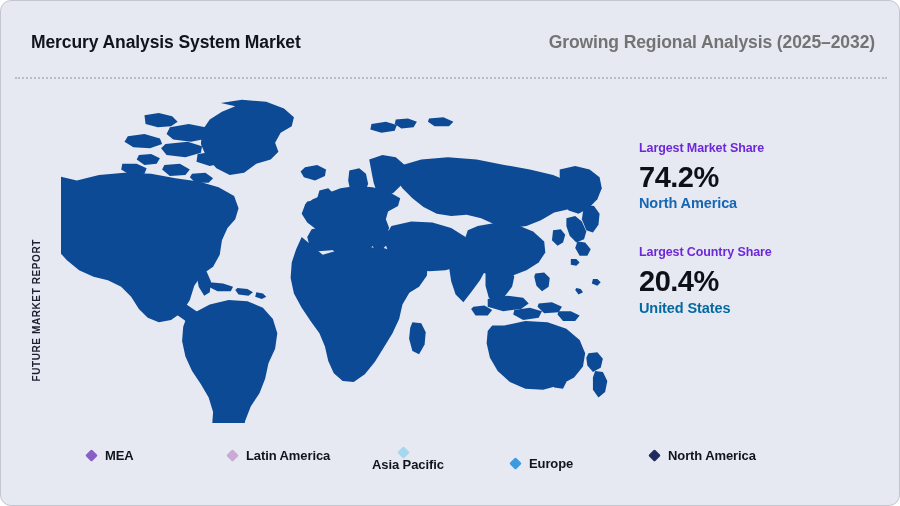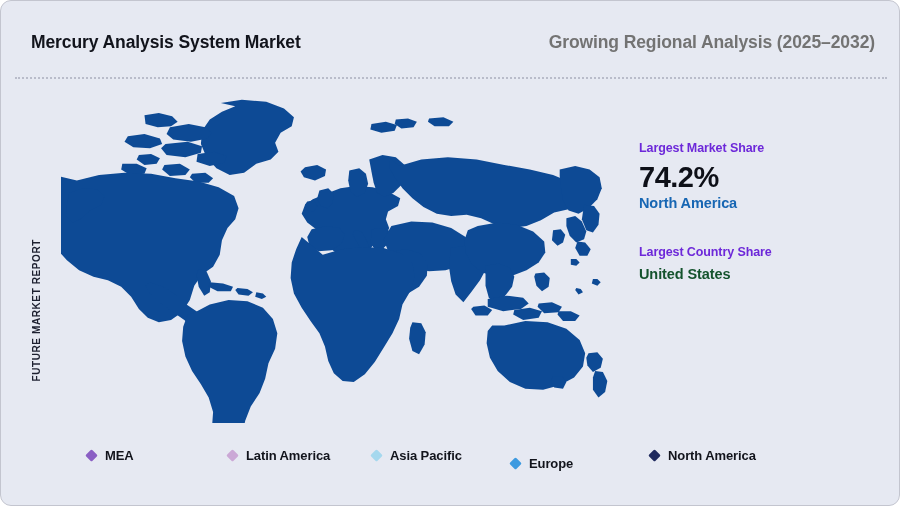--- a/index.html
+++ b/index.html
@@ -261,34 +261,35 @@
   </div>
 
   <div id="stats">
     <div class="stat-block">
       <div class="stat-label">Largest Market Share</div>
       <div class="stat-value">74.2%</div>
       <div class="stat-region" style="color: rgb(23, 102, 179);">North America</div>
     </div>
     <div class="stat-block">
       <div class="stat-label">Largest Country Share</div>
-      <div class="stat-region" style="color: #14532d;">United States</div>
+      <div class="stat-value">20.4%</div>
+      <div class="stat-region" style="color: #0369a1;">United States</div>
     </div>
   </div>
 
   <div id="legend">
     <div class="legend-item" style="left:0px;">
       <span class="legend-marker" style="background: rgb(138, 95, 196);"></span>
       <span class="legend-label">MEA</span>
     </div>
     <div class="legend-item" style="left:141px;">
       <span class="legend-marker" style="background: rgb(203, 168, 214);"></span>
       <span class="legend-label">Latin America</span>
     </div>
-    <div class="legend-item" style="left:285px;">
+    <div class="legend-item" style="left:285px;flex-direction:column;">
       <span class="legend-marker" style="background: rgb(165, 216, 238);"></span>
       <span class="legend-label">Asia Pacific</span>
     </div>
     <div class="legend-item" style="left:424px;margin-top:8px;">
       <span class="legend-marker" style="background: rgb(61, 154, 224);"></span>
       <span class="legend-label">Europe</span>
     </div>
     <div class="legend-item" style="left:563px;">
       <span class="legend-marker" style="background: rgb(31, 42, 94);"></span>
       <span class="legend-label">North America</span>

